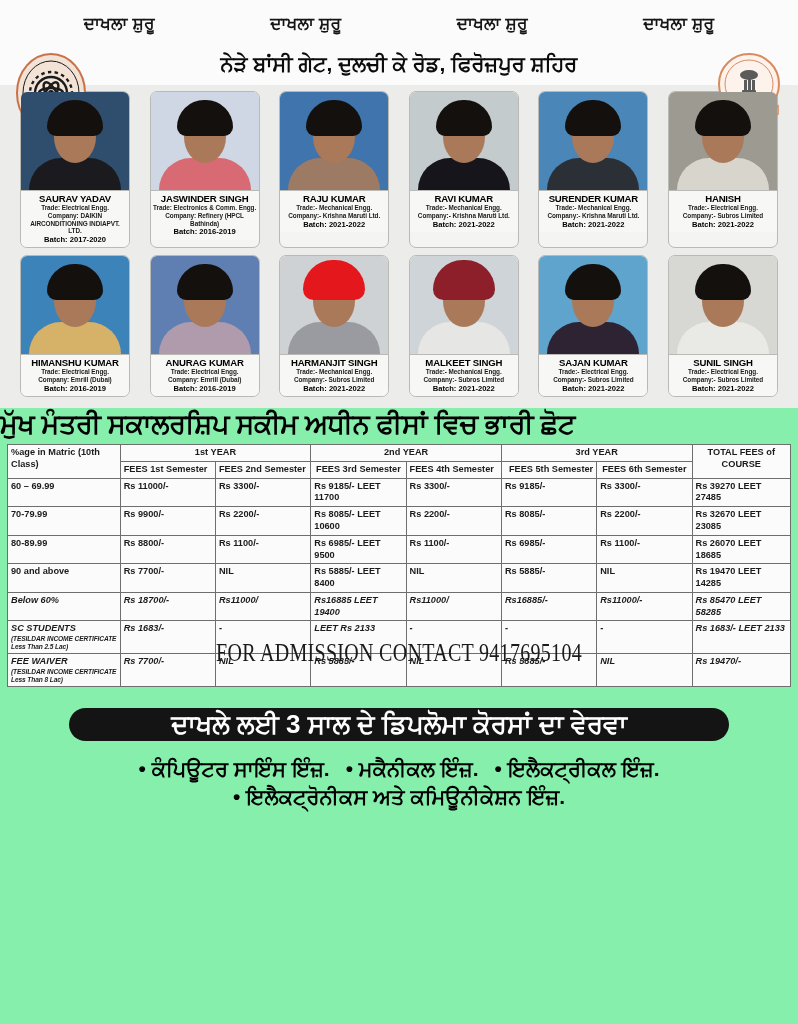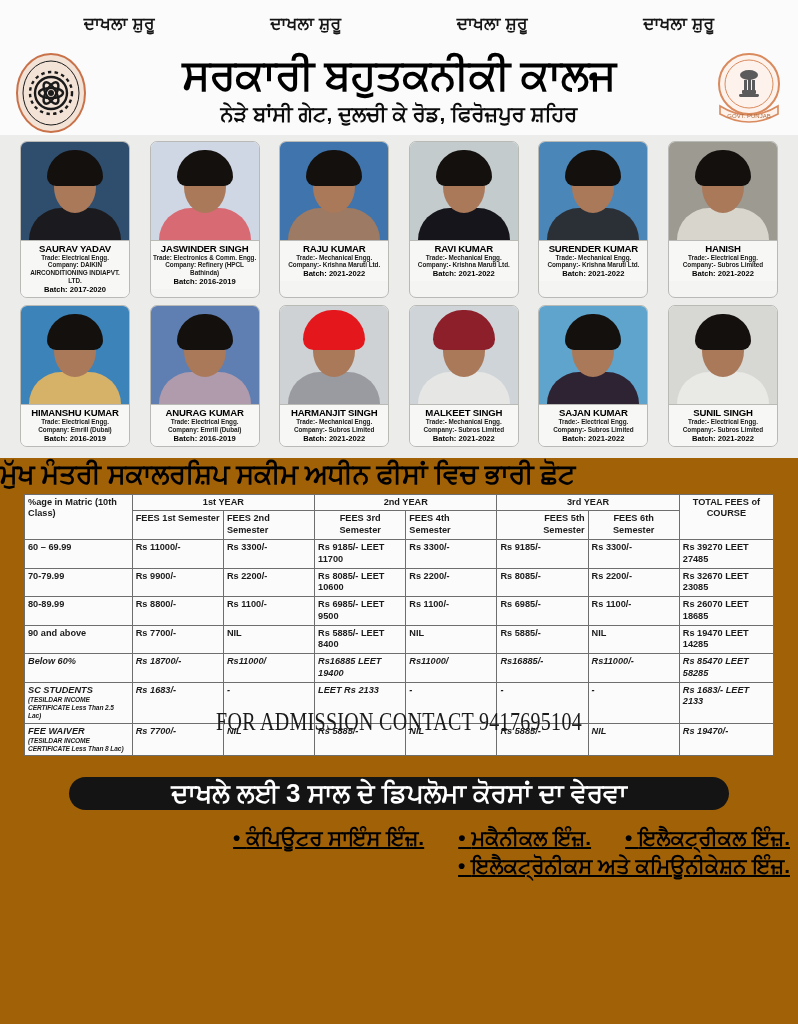--- a/index.html
+++ b/index.html
@@ -5,21 +5,21 @@
   * { box-sizing: border-box; margin: 0; padding: 0; }
   html, body {
     width: 798px; height: 1024px;
     background: #e8e8e6;
     font-family: "Liberation Sans", sans-serif;
     overflow: hidden;
   }
   .page {
     position: relative;
     width: 798px; height: 1024px;
-    background: #a16207;
+    background: #86efac;
   }
 
   
   .top-strip {
     height: 48px;
     background: #fbfbfb;
     display: flex;
     align-items: center;
     justify-content: space-around;
     padding: 0 26px;
@@ -159,21 +159,21 @@
   .scheme-head {
     font-size: 27px;
     font-weight: 700;
     color: #000;
     letter-spacing: -0.3px;
     padding: 1px 0 4px 0;
     white-space: nowrap;
   }
 
   
-  .tablewrap { padding: 0 24px; position: relative; }
+  .tablewrap { padding: 0 7px; position: relative; }
   table.fees {
     width: 100%;
     border-collapse: collapse;
     background: #fbfbfb;
     table-layout: fixed;
   }
   table.fees th, table.fees td {
     border: 1px solid #6e6e6e;
     font-size: 9.2px;
     font-weight: 700;
@@ -221,25 +221,24 @@
     background: #141414;
     border-radius: 17px;
     display: flex; align-items: center; justify-content: center;
     color: #fff;
     font-size: 26px;
     font-weight: 700;
     white-space: nowrap;
   }
   .courses-row {
     display: flex;
-    justify-content: flex-end;
-    gap: 34px;
+    justify-content: center;
+    gap: 16px;
     margin-top: 6px;
     padding: 0 8px;
-    text-decoration: underline;
   }
   .course {
     font-size: 21px;
     font-weight: 700;
     color: #000;
     white-space: nowrap;
   }
   .course::before { content: "• "; }
   .courses-row2 { text-align: center; margin-top: 4px; padding-left: 8px; }
 </style>
@@ -277,21 +276,20 @@
         <rect x="32" y="30" width="3" height="11"></rect>
         <rect x="36" y="28" width="3" height="13"></rect>
         <rect x="40" y="30" width="3" height="11"></rect>
         <ellipse cx="37" cy="25" rx="9" ry="5"></ellipse>
         <rect x="27" y="44" width="20" height="3" rx="1.4"></rect>
       </g>
       <path d="M8 56 Q37 74 66 56 L66 64 Q37 80 8 64 Z" fill="#fdf3ec" stroke="#d98a5e" stroke-width="1.6"></path>
       <text x="37" y="68" font-size="6" text-anchor="middle" fill="#b06a3e" font-family="Liberation Sans, sans-serif">GOVT. PUNJAB</text>
     </svg>
 
-    <div class="college-name">ਸਰਕਾਰੀ ਬਹੁਤਕਨੀਕੀ ਕਾਲਜ</div>
     <div class="college-addr">ਨੇੜੇ ਬਾਂਸੀ ਗੇਟ, ਦੁਲਚੀ ਕੇ ਰੋਡ, ਫਿਰੋਜ਼ਪੁਰ ਸ਼ਹਿਰ</div>
   </div>
 
 
   <div class="students">
     <div class="srow" id="row1">
         <div class="card">
     <div class="photo">
       <div class="bg" style="background:#2f4e6e"></div>
       <div class="body" style="background:#1b1b1f"></div>

